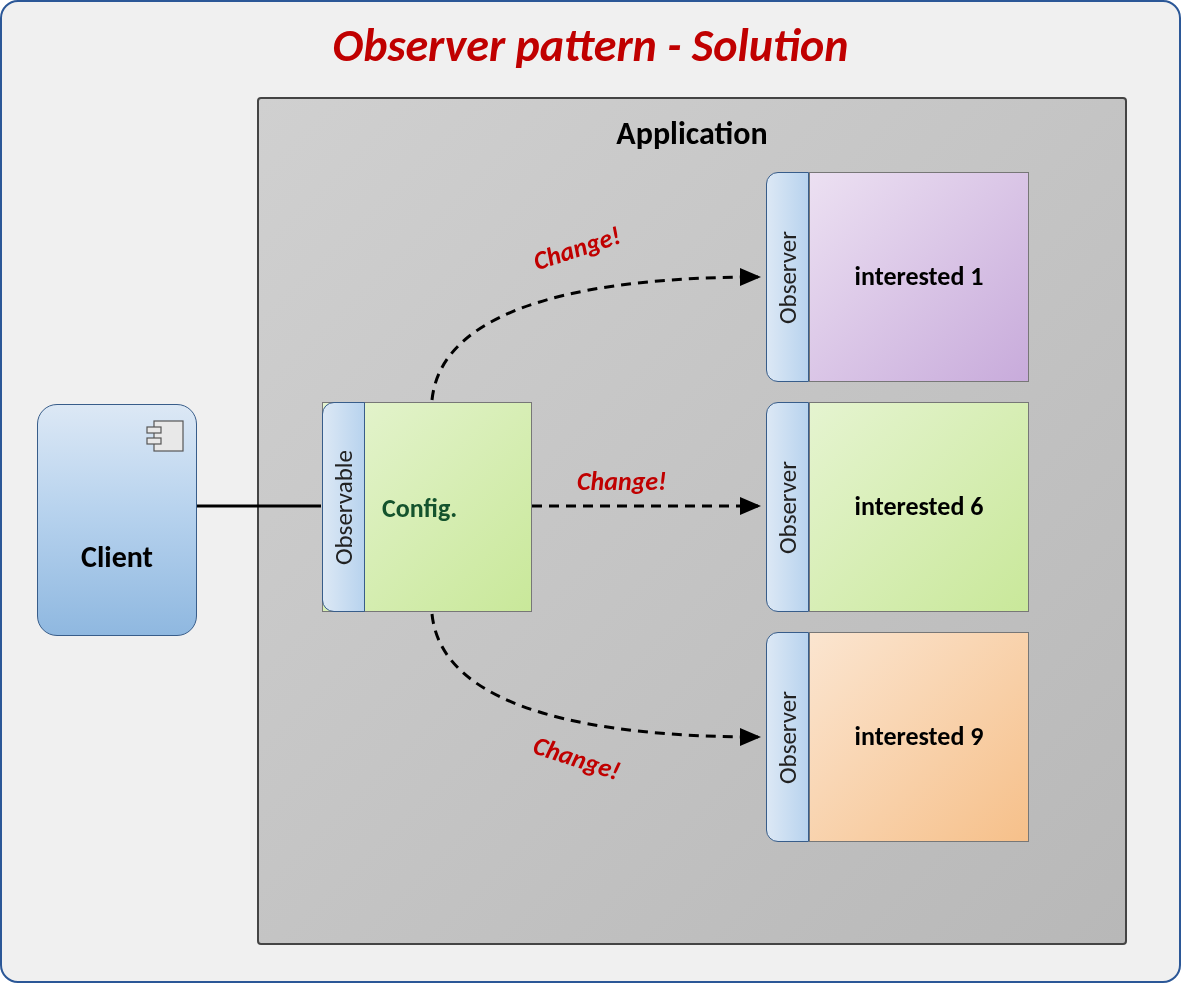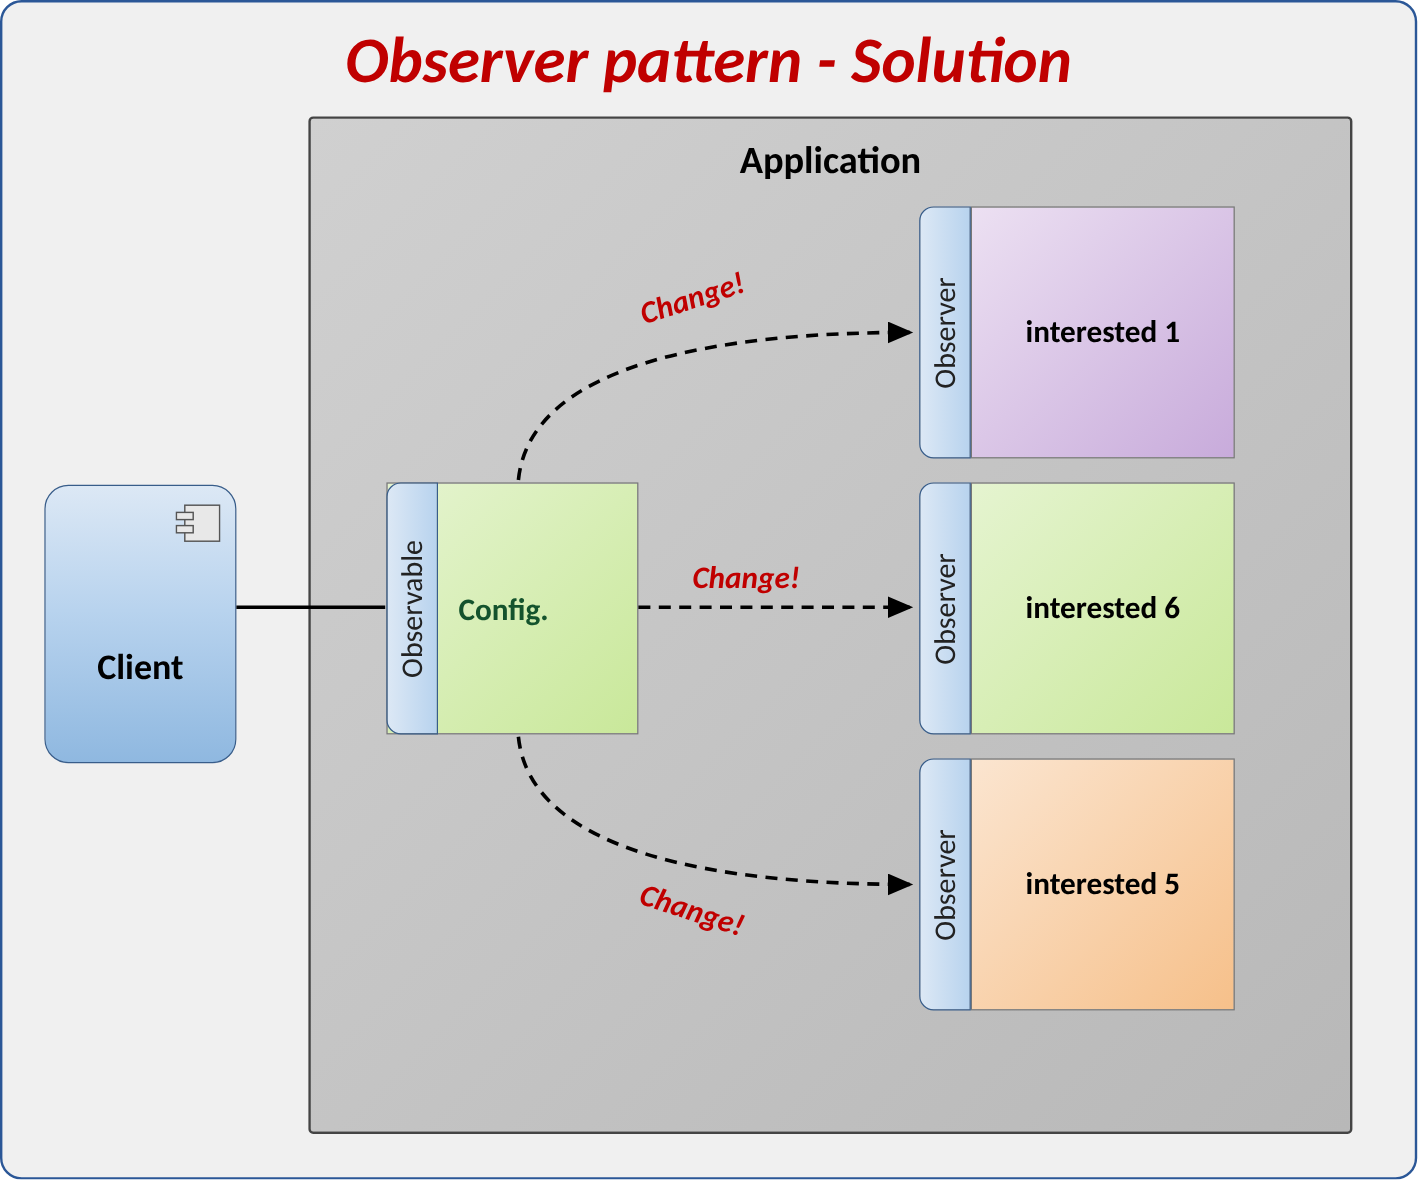--- a/index.html
+++ b/index.html
@@ -16,21 +16,21 @@
     background: #f0f0f0;
     position: relative;
     box-sizing: border-box;
   }
   .title {
     position: absolute;
     top: 15px;
     left: 0;
     right: 0;
     text-align: center;
-    font-size: 54px;
+    font-size: 46px;
     font-weight: bold;
     font-style: italic;
     color: #c00000;
   }
   .app-container {
     position: absolute;
     top: 95px;
     left: 255px;
     width: 870px;
     height: 848px;
@@ -202,21 +202,21 @@
   </div>
 
   <div class="interested-box int2">
     <span class="interested-inner">interested 6</span>
   </div>
   <div class="observer-tab obs2">
     <span class="vtext">Observer</span>
   </div>
 
   <div class="interested-box int3">
-    <span class="interested-inner">interested 5</span>
+    <span class="interested-inner">interested 9</span>
   </div>
   <div class="observer-tab obs3">
     <span class="vtext">Observer</span>
   </div>
 
   <svg class="overlay">
     <defs>
       <marker id="arrowhead" markerWidth="8" markerHeight="8" refX="6" refY="3" orient="auto">
         <path d="M0,0 L7,3 L0,6 Z" fill="#000"></path>
       </marker>

